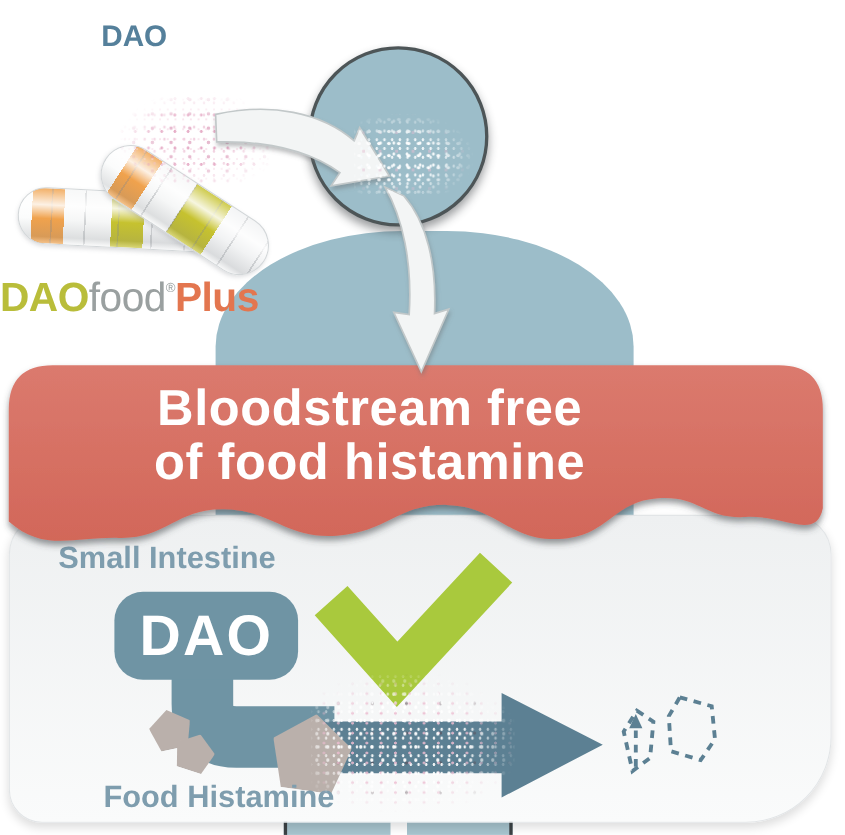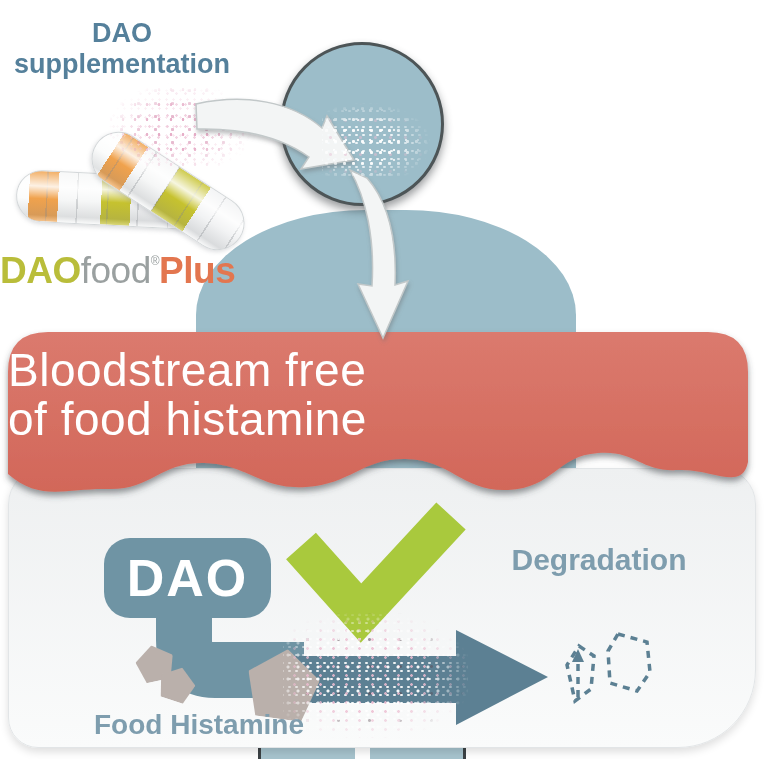--- a/index.html
+++ b/index.html
@@ -76,22 +76,22 @@
   .logo .dao{color:var(--logo-olive,#b9bd3a);font-weight:600;}
   .logo .food{color:var(--logo-gray,#9aa0a0);}
   .logo .reg{color:var(--logo-gray,#9aa0a0);font-size:12px;vertical-align:18px;}
   .logo .plus{color:var(--logo-orange,#e3764f);font-weight:600;}
 
   
   .arrows-svg{left:0;top:0;width:768px;height:759px;z-index:7;pointer-events:none;}
 
   
   .banner-svg{left:0;top:0;width:768px;height:759px;z-index:5;pointer-events:none;}
-  .banner-text{left:8px;top:346px;width:656px;z-index:6;color:#ffffff;
-               font-weight:normal;font-size:46px;line-height:49px;letter-spacing:.5px;}
+  .banner-text{left:8px;top:346px;width:656px;text-align:center;z-index:6;color:#ffffff;
+               font-weight:bold;font-size:46px;line-height:49px;letter-spacing:.5px;}
 
   
   .panel{left:8px;top:468px;width:746px;height:278px;z-index:3;
          background:linear-gradient(180deg,var(--panel-gray,#eef0f1),#fafbfb);
          border:1px solid #e2e5e7;border-radius:36px 36px 78px 30px;
          box-shadow:0 4px 9px rgba(0,0,0,.13);}
   .panel-label{color:var(--label-blue,#7e9dae);font-weight:bold;}
   .lbl-intestine{left:44px;top:22px;font-size:28px;}
   .lbl-degradation{left:440px;top:72px;width:300px;text-align:center;font-size:30px;line-height:37px;}
   .lbl-food{left:85px;top:240px;font-size:28px;}
@@ -109,21 +109,20 @@
 </head>
 <body>
 
 <div class="abs torso"></div>
 <div class="abs head"></div>
 <div class="abs leg leg-left"></div>
 <div class="abs leg leg-right"></div>
 
 <div class="abs supp-title">
   <div>DAO</div>
-  <div>supplementation</div>
 </div>
 
 <div class="abs capsule capsule-a"></div>
 <div class="abs capsule capsule-b"></div>
 <div class="abs speckle-pink"></div>
 
 <div class="abs logo">
   <span class="dao">DAO</span><span class="food">food</span><span class="reg">®</span><span class="plus">Plus</span>
 </div>
 
@@ -167,25 +166,25 @@
     <path fill="none" style="stroke:var(--dao-box-blue,#6f94a4)" stroke-width="56" d="M175,132 L175,171 Q175,201 206,201 L295,201"></path>
     <polygon style="fill:var(--arrow-blue,#5c8093)" points="277,187 447,187 447,161 539,208 447,256 447,234 277,234"></polygon>
     <polyline fill="none" style="stroke:var(--check-green,#a9c93d)" stroke-width="40" stroke-linejoin="miter" points="292,77 352,144 442,47"></polyline>
     <g style="stroke:var(--arrow-blue,#5c8093)" fill="none" stroke-width="3.5" stroke-dasharray="7 6">
       <polygon points="570,177 585,187 582,220 566,232 558,196"></polygon>
       <polygon points="609,165 638,173 641,203 628,222 601,214 599,182"></polygon>
       <line x1="569" y1="228" x2="569" y2="192"></line>
     </g>
     <polygon style="fill:var(--arrow-blue,#5c8093)" points="563,193 569,180 575,193"></polygon>
   </svg>
+  <div class="abs panel-label lbl-intestine">Small Intestine</div>
   <div class="abs dao-box">
     <span>DAO</span>
   </div>
   <div class="abs rock rock1"></div>
   <div class="abs rock rock2"></div>
   <div class="abs rock rock3"></div>
   <div class="abs panel-label lbl-degradation">
-    <div>Degradation</div>
   </div>
   <div class="abs panel-label lbl-food">Food Histamine</div>
 </div>
 
 <div class="abs speckle-blast"></div>
 
 </body></html>

